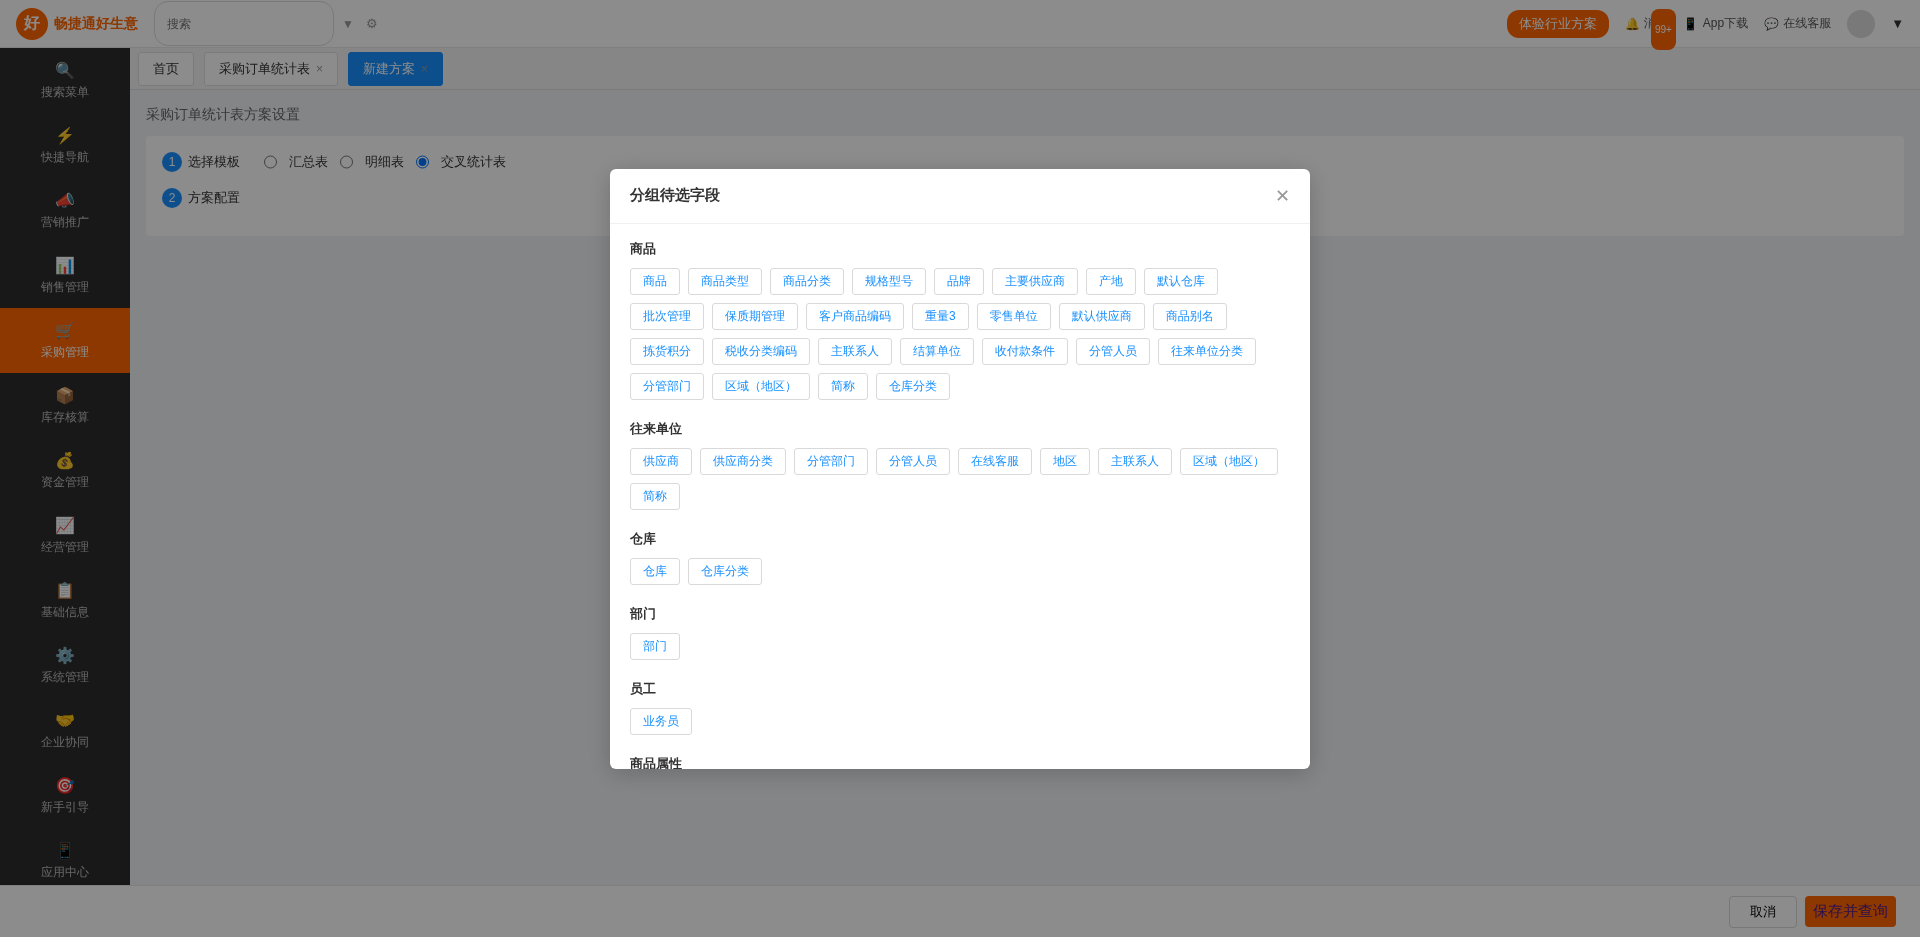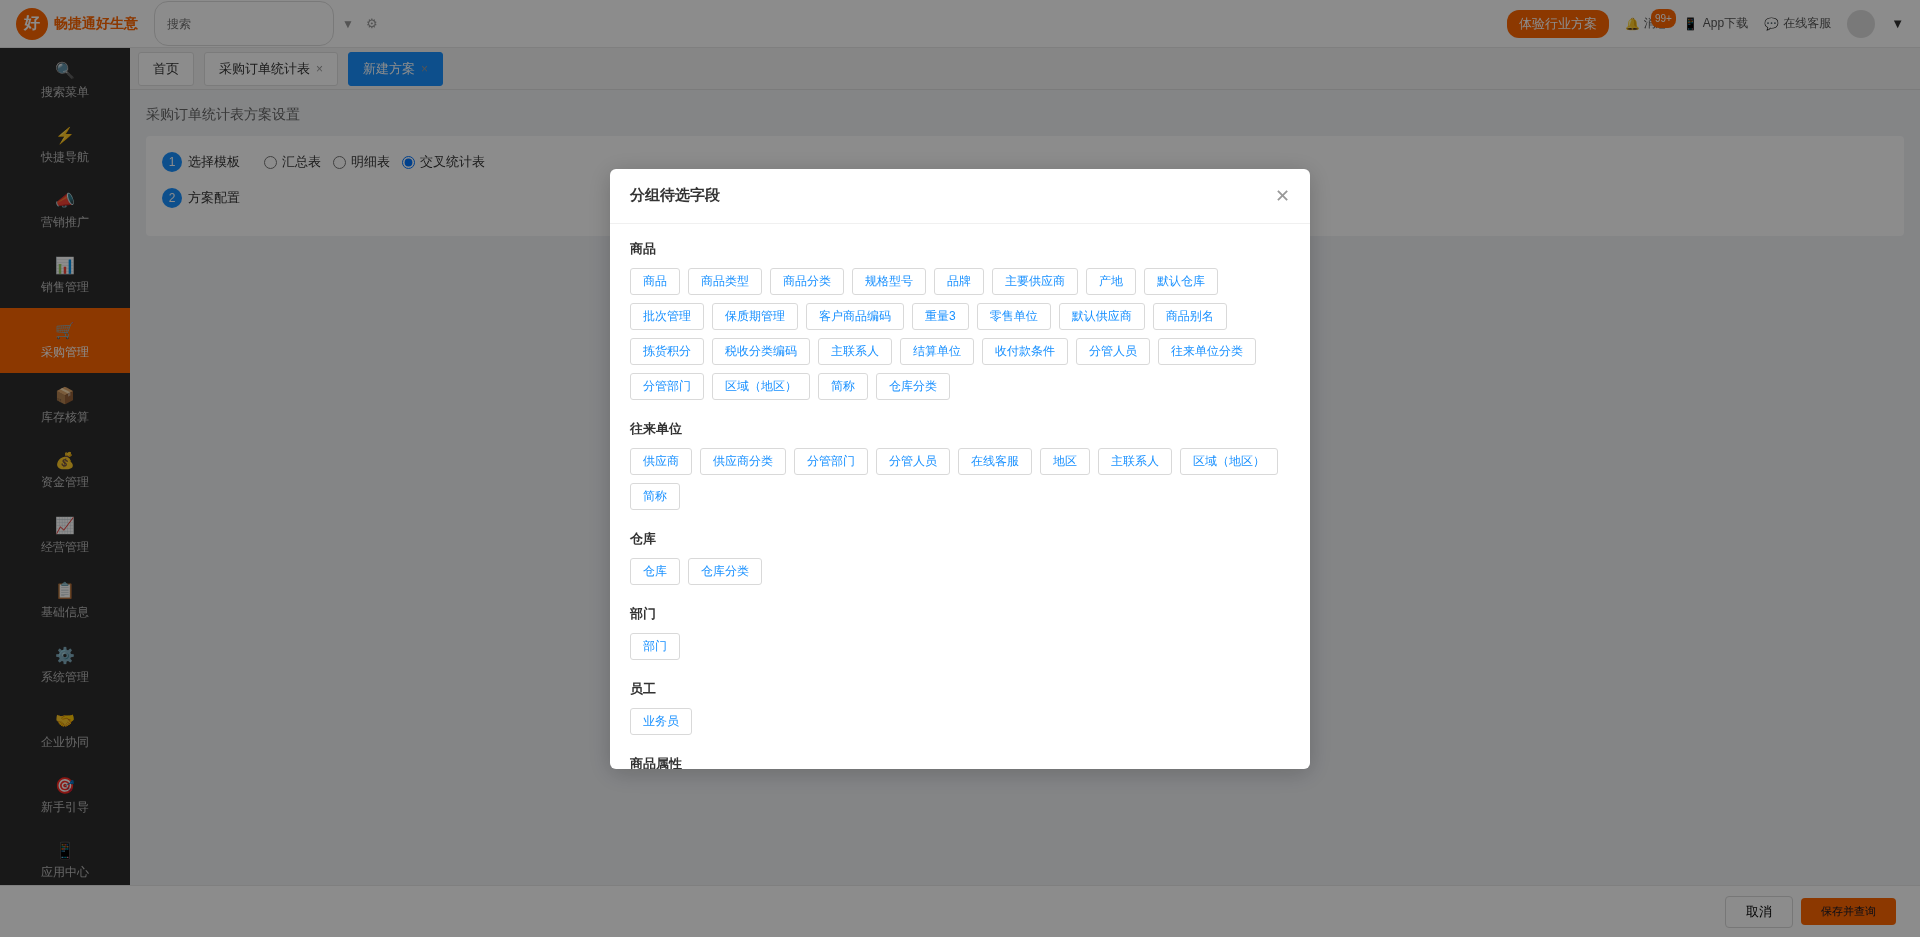--- a/index.html
+++ b/index.html
@@ -18,21 +18,21 @@
     .logo-area {
       display: flex; align-items: center; width: 130px;
       color: #f60; font-weight: bold; font-size: 14px;
     }
     .logo-icon { width: 32px; height: 32px; background: #f60; border-radius: 50%; display: flex; align-items: center; justify-content: center; color: #fff; font-size: 16px; margin-right: 6px; }
     .top-search { display: flex; align-items: center; flex: 1; }
     .top-search input { width: 180px; height: 45px; border: 1px solid #ddd; border-radius: 14px; padding: 0 12px; font-size: 12px; outline: none; }
     .top-actions { display: flex; align-items: center; gap: 16px; margin-left: auto; }
     .btn-experience { background: #f60; color: #fff; border: none; border-radius: 12px; padding: 5px 12px; cursor: pointer; font-size: 13px; }
     .top-icon-btn { display: flex; align-items: center; gap: 4px; color: #555; cursor: pointer; font-size: 12px; position: relative; }
-    .badge { position: absolute; top: -6px; right: -8px; background: #f60; color: #fff; border-radius: 8px; font-size: 10px; padding: 4px 4px; min-width: 16px; text-align: center; }
+    .badge { position: absolute; top: -6px; right: -8px; background: #f60; color: #fff; border-radius: 8px; font-size: 10px; padding: 15px 4px; min-width: 16px; text-align: center; }
     .avatar { width: 28px; height: 28px; border-radius: 50%; background: #ddd; }
 
     
     .sidebar {
       position: fixed; top: 48px; left: 0; bottom: 0; width: 130px;
       background: #2d2d2d; overflow-y: auto; z-index: 99;
     }
     .sidebar-item {
       display: flex; flex-direction: column; align-items: center;
       padding: 12px 0; cursor: pointer; color: #bbb; font-size: 12px; gap: 4px;
@@ -60,31 +60,31 @@
       overflow: auto; background: #f0f2f5; padding: 16px;
     }
     .page-title { font-size: 14px; color: #666; margin-bottom: 12px; }
 
     
     .config-card { background: #fff; border-radius: 4px; padding: 16px; }
     .step-bar { display: flex; gap: 24px; margin-bottom: 16px; }
     .step-item { display: flex; align-items: center; gap: 6px; font-size: 13px; }
     .step-num { width: 20px; height: 20px; border-radius: 50%; background: #1890ff; color: #fff; display: flex; align-items: center; justify-content: center; font-size: 12px; }
     .radio-group { display: flex; align-items: center; gap: 12px; font-size: 13px; }
-    .radio-item { display: flex; align-items: center; gap: 5px; cursor: pointer; }
+    .radio-item { display: flex; gap: 12px; cursor: pointer; }
 
     
     .bottom-bar {
       position: fixed; bottom: 0; left: 0; right: 0; height: 52px;
       background: #fff; border-top: 1px solid #e8e8e8;
       display: flex; align-items: center; justify-content: flex-end;
       padding: 0 24px; gap: 8px; z-index: 200;
     }
     .btn-cancel { background: #fff; border: 1px solid #d9d9d9; border-radius: 4px; padding: 6px 20px; cursor: pointer; font-size: 13px; }
-    .btn-save { background: #f60; color: #0f172a; border: none; border-radius: 4px; padding: 6px 20px; cursor: pointer; font-size: 11px; }
+    .btn-save { background: #f60; color: #4c1d95; border: none; border-radius: 4px; padding: 6px 8px; cursor: pointer; font-size: 15px; }
 
     
     .modal-overlay {
       position: fixed; top: 0; left: 0; right: 0; bottom: 0;
       background: rgba(0,0,0,0.45); z-index: 999;
       display: flex; align-items: center; justify-content: center;
     }
     .modal {
       background: #fff; border-radius: 6px; width: 700px; max-height: 600px;
       display: flex; flex-direction: column; overflow: hidden;

